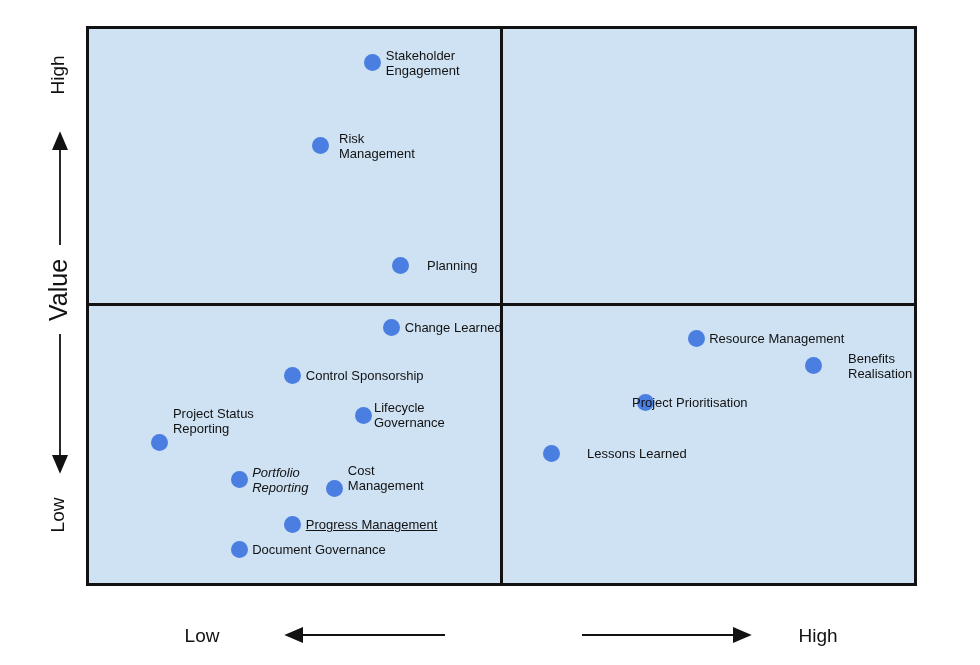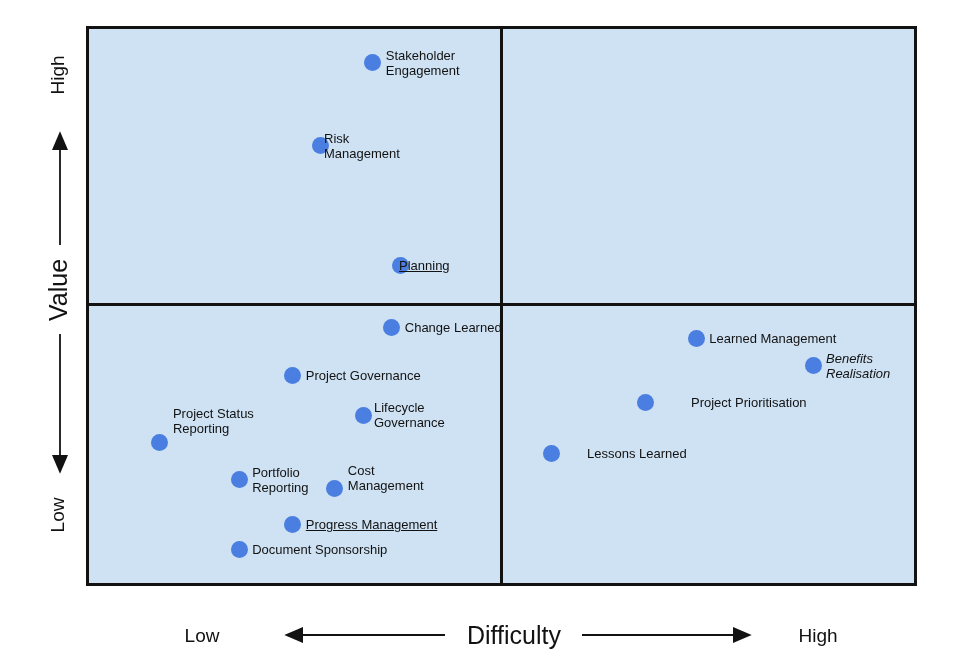--- a/index.html
+++ b/index.html
@@ -46,55 +46,54 @@
 
 <div class="stage">
 
   <div class="chart" id="plot" style="background: rgb(207, 226, 243);">
     <div class="divider-v"></div>
     <div class="divider-h"></div>
 
   <div class="dot" style="left: 275.3px; top: 25.294px; background: rgb(74, 126, 224);"></div>
       <div class="dot-label" style="left: 296.8px; top: 18.794px;">Stakeholder<br>Engagement</div>
       <div class="dot" style="left: 223.325px; top: 108.394px; background: rgb(74, 126, 224);"></div>
-      <div class="dot-label" style="left: 235px; top: 101.894px;">Risk<br>Management</div>
+      <div class="dot-label" style="left: 250px; top: 101.894px;">Risk<br>Management</div>
       <div class="dot" style="left: 303.35px; top: 227.504px; background: rgb(74, 126, 224);"></div>
-      <div class="dot-label" style="left: 310px; top: 228.504px; text-decoration: underline;">Planning</div>
+      <div class="dot-label" style="left: 338px; top: 228.504px;">Planning</div>
       <div class="dot" style="left: 294.275px; top: 289.552px; background: rgb(74, 126, 224);"></div>
       <div class="dot-label" style="left: 315.775px; top: 290.552px;">Change Learned</div>
       <div class="dot" style="left: 195.275px; top: 338.304px; background: rgb(74, 126, 224);"></div>
-      <div class="dot-label" style="left: 216.775px; top: 339.304px;">Project Governance</div>
+      <div class="dot-label" style="left: 216.775px; top: 339.304px;">Control Sponsorship</div>
       <div class="dot" style="left: 266.225px; top: 377.638px; background: rgb(74, 126, 224);"></div>
       <div class="dot-label" style="left: 285px; top: 371.138px;">Lifecycle<br>Governance</div>
       <div class="dot" style="left: 62.45px; top: 405.338px; background: rgb(74, 126, 224);"></div>
       <div class="dot-label" style="left: 83.95px; top: 377px;">Project Status<br>Reporting</div>
       <div class="dot" style="left: 141.65px; top: 442.456px; background: rgb(74, 126, 224);"></div>
-      <div class="dot-label" style="left: 163.15px; top: 435.956px;">Portfolio<br>Reporting</div>
+      <div class="dot-label" style="left: 163.15px; top: 435.956px; font-style: italic;">Portfolio<br>Reporting</div>
       <div class="dot" style="left: 237.35px; top: 451.32px; background: rgb(74, 126, 224);"></div>
       <div class="dot-label" style="left: 258.85px; top: 434px;">Cost<br>Management</div>
       <div class="dot" style="left: 195.275px; top: 486.776px; background: rgb(74, 126, 224);"></div>
       <div class="dot-label" style="left: 216.775px; top: 487.776px; text-decoration: underline;">Progress Management</div>
       <div class="dot" style="left: 141.65px; top: 511.706px; background: rgb(74, 126, 224);"></div>
-      <div class="dot-label" style="left: 163.15px; top: 512.706px;">Document Sponsorship</div>
+      <div class="dot-label" style="left: 163.15px; top: 512.706px;">Document Governance</div>
       <div class="dot" style="left: 598.7px; top: 300.632px; background: rgb(74, 126, 224);"></div>
-      <div class="dot-label" style="left: 620.2px; top: 301.632px;">Learned Management</div>
+      <div class="dot-label" style="left: 620.2px; top: 301.632px;">Resource Management</div>
       <div class="dot" style="left: 715.85px; top: 328.332px; background: rgb(74, 126, 224);"></div>
-      <div class="dot-label" style="left: 737px; top: 321.832px; font-style: italic;">Benefits<br>Realisation</div>
+      <div class="dot-label" style="left: 759px; top: 321.832px;">Benefits<br>Realisation</div>
       <div class="dot" style="left: 548.375px; top: 365.45px; background: rgb(74, 126, 224);"></div>
-      <div class="dot-label" style="left: 602px; top: 366.45px;">Project Prioritisation</div>
+      <div class="dot-label" style="left: 543px; top: 366.45px;">Project Prioritisation</div>
       <div class="dot" style="left: 453.5px; top: 416.418px; background: rgb(74, 126, 224);"></div>
       <div class="dot-label" style="left: 498px; top: 417.418px;">Lessons Learned</div>
     </div>
 
   <div class="axis-text rot axis-small" style="left:58px;top:75px;">High</div>
   <div class="axis-text rot axis-big" style="left:58px;top:290px;">Value</div>
   <div class="axis-text rot axis-small" style="left:58px;top:515px;">Low</div>
 
   <div class="axis-text axis-small" style="left:202px;top:636px;">Low</div>
-  <div class="axis-text axis-big" style="left:514px;top:635px;">Difficulty</div>
   <div class="axis-text axis-small" style="left:818px;top:636px;">High</div>
 
   <svg class="arrows" width="980" height="665">
     <defs>
       <marker id="ah" markerWidth="11" markerHeight="9" refX="9" refY="4.5" orient="auto">
         <path d="M0,0 L10.5,4.5 L0,9 Z" fill="#121212"></path>
       </marker>
     </defs>
     <line x1="60" y1="245" x2="60" y2="134" stroke="#121212" stroke-width="1.8" marker-end="url(#ah)"></line>
     <line x1="60" y1="334" x2="60" y2="471" stroke="#121212" stroke-width="1.8" marker-end="url(#ah)"></line>

